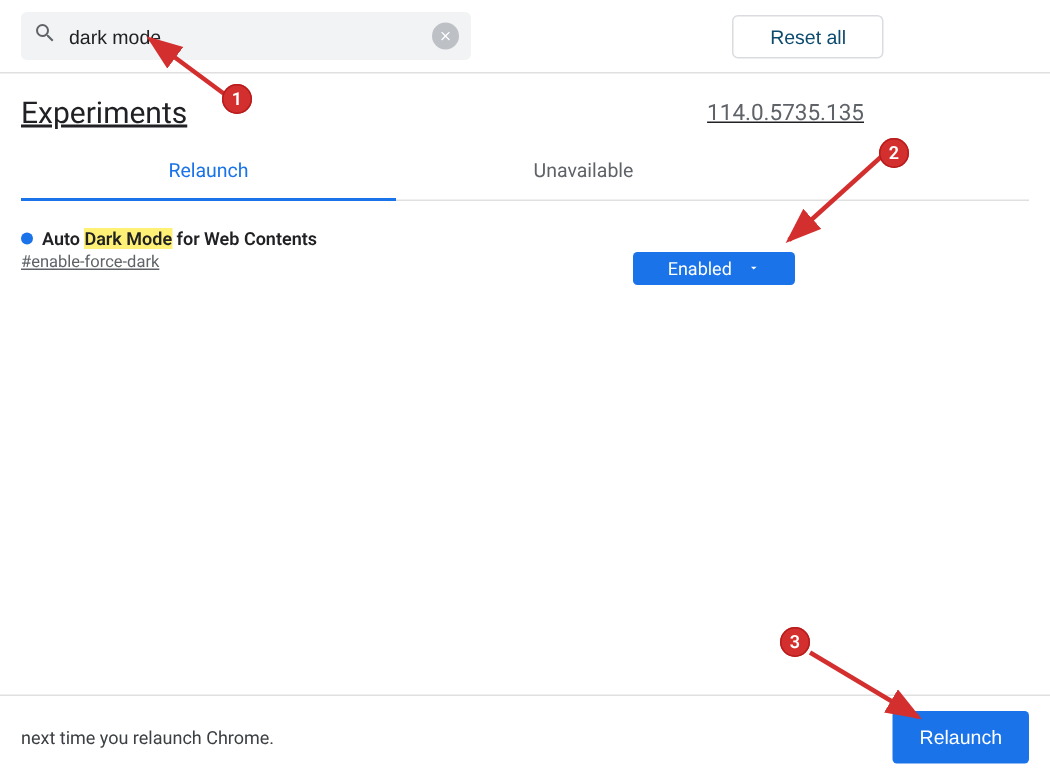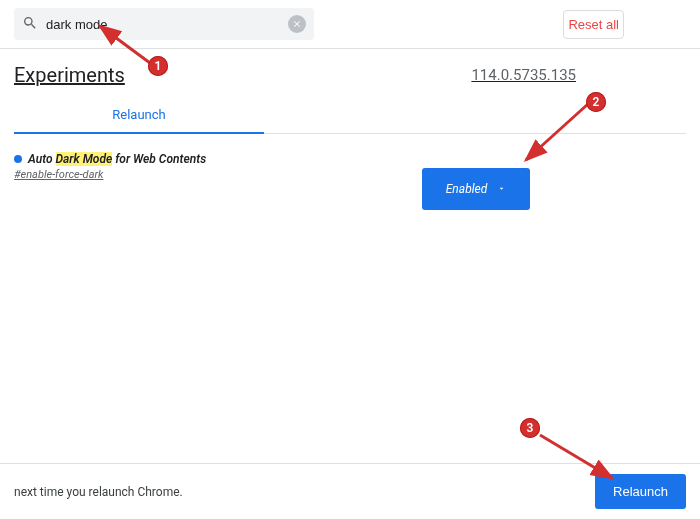--- a/index.html
+++ b/index.html
@@ -41,26 +41,26 @@
   .clear-btn {
     width: 18px; height: 18px;
     border-radius: 50%;
     background: #bdc1c6;
     display: flex; align-items: center; justify-content: center;
     cursor: pointer;
   }
   .clear-btn svg { width: 10px; height: 10px; fill: #fff; }
   .reset-btn {
     margin-left: auto;
-    margin-right: 62px;
+    margin-right: 97px;
     border: 1px solid #dadce0;
     background: #fff;
-    color: #ef4444;
-    font-size: 13px;
-    padding: 6px 4px;
+    color: #0c4a6e;
+    font-size: 13px;
+    padding: 6px 24px;
     border-radius: 4px;
     cursor: pointer;
   }
   .divider { height: 1px; background: #e0e0e0; width: 100%; }
   .header-row {
     display: flex;
     align-items: center;
     padding: 14px 14px 10px 14px;
     text-decoration: underline;
   }
@@ -81,34 +81,33 @@
   }
   .tab.active {
     color: #1a73e8;
     border-bottom: 2px solid #1a73e8;
     margin-bottom: -1px;
   }
   .flag-row {
     display: flex;
     padding: 18px 14px 0 14px;
     align-items: flex-start;
-    font-style: italic;
   }
   .flag-left { flex: 0 0 380px; }
   .flag-title-line { display: flex; align-items: center; gap: 6px; }
   .dot { width: 8px; height: 8px; border-radius: 50%; background: #1a73e8; flex-shrink: 0; }
   .flag-title { font-size: 12px; font-weight: 600; }
   .flag-title .pre { }
   .flag-title .hl { background: #fff176; }
   .flag-desc { font-size: 11px; color: #5f6368; margin-top: 4px; line-height: 1.35; }
   .flag-hash { font-size: 11px; color: #5f6368; text-decoration: underline; margin-top: 2px; display: inline-block; cursor: pointer; }
   .flag-right { margin-left: 28px; margin-top: 16px; }
   .dropdown {
     width: 108px;
-    height: 42px;
+    height: 22px;
     background: #1a73e8;
     color: #fff;
     border-radius: 3px;
     display: flex;
     align-items: center;
     justify-content: center;
     font-size: 12px;
     position: relative;
     cursor: pointer;
   }
@@ -166,20 +165,21 @@
 </div>
 <div class="divider"></div>
 
 <div class="header-row">
   <div class="page-title">Experiments</div>
   <div class="version">114.0.5735.135</div>
 </div>
 
 <div class="tabs">
   <div class="tab active">Relaunch</div>
+  <div class="tab">Unavailable</div>
 </div>
 
 <div class="flag-row">
   <div class="flag-left">
     <div class="flag-title-line">
       <span class="dot"></span>
       <span class="flag-title">
         <span class="pre">Auto </span><span class="hl">Dark Mode</span><span class="post"> for Web Contents</span>
       </span>
     </div>

